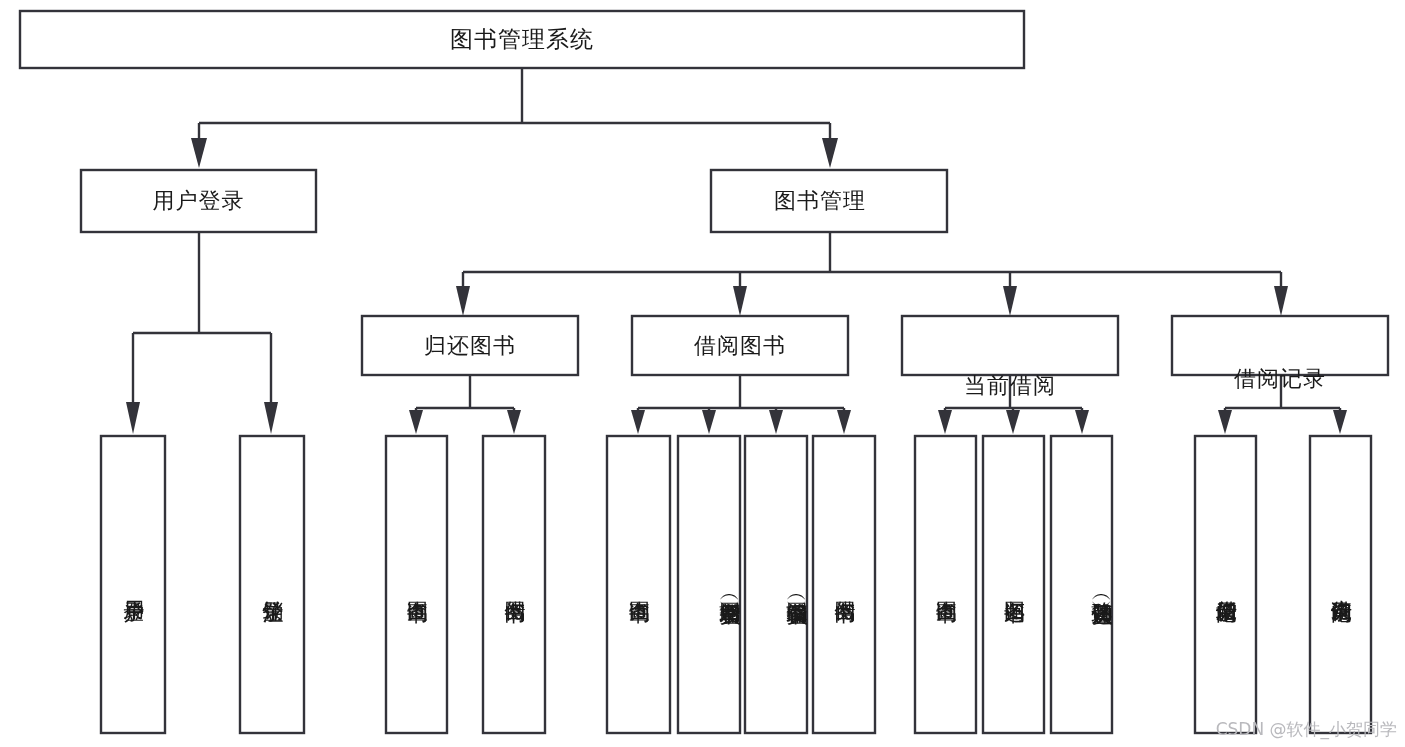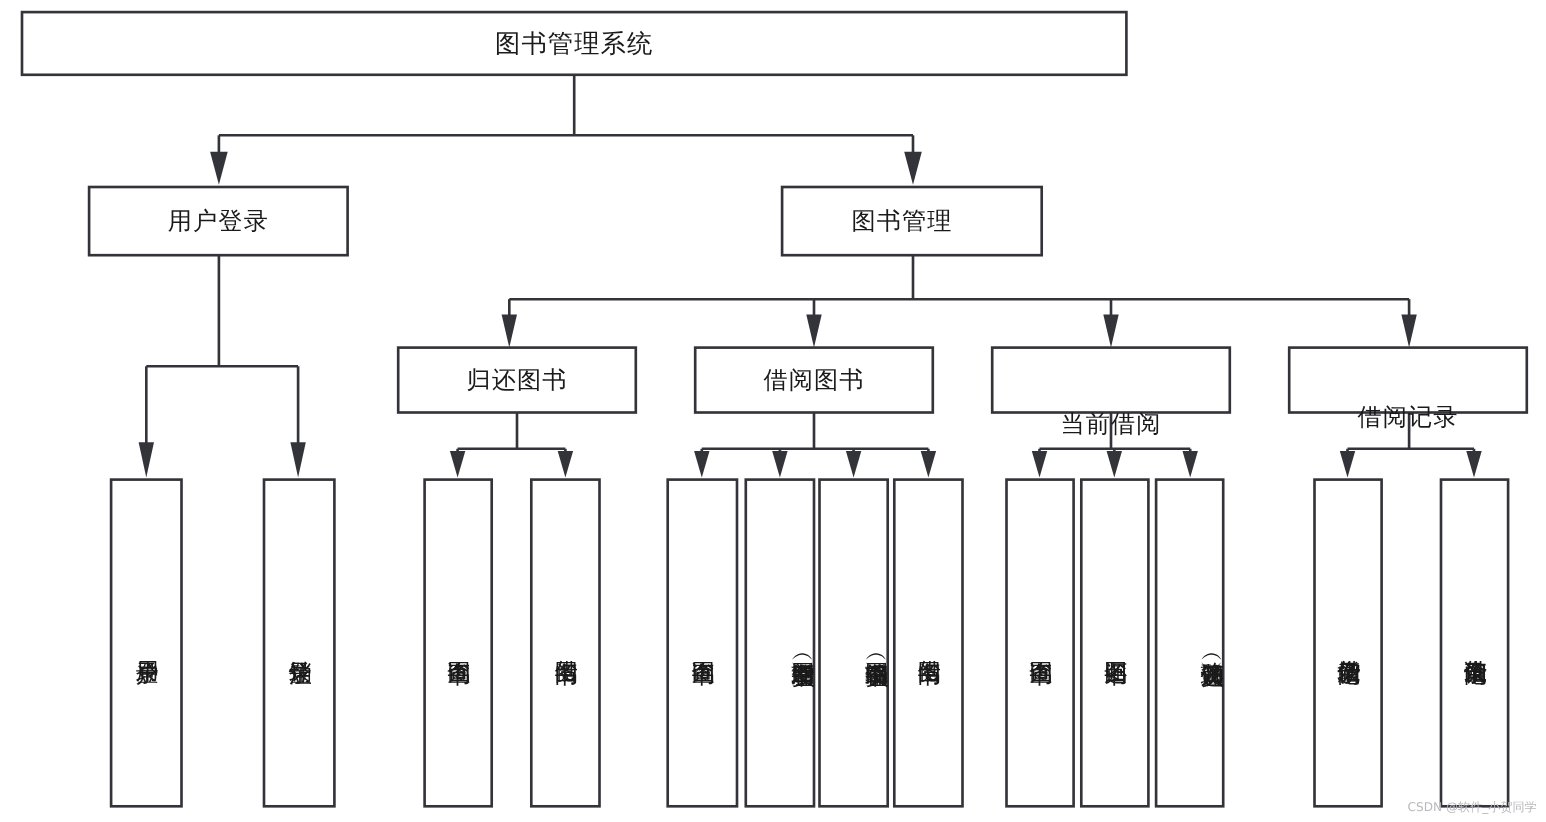--- a/index.html
+++ b/index.html
@@ -66,21 +66,21 @@
     color: #1a1a1a;
     letter-spacing: 1px;
     white-space: nowrap;
     pointer-events: none;
   }
   #watermark {
     position: absolute;
     right: 8px;
     bottom: 6px;
     font-family: "DejaVu Sans", "Liberation Sans", sans-serif;
-    font-size: 11px;
+    font-size: 17px;
     color: #b9b9bd;
     white-space: nowrap;
     pointer-events: none;
   }
 </style>
 </head>
 <body>
 
 <div id="diagram-root">
 

